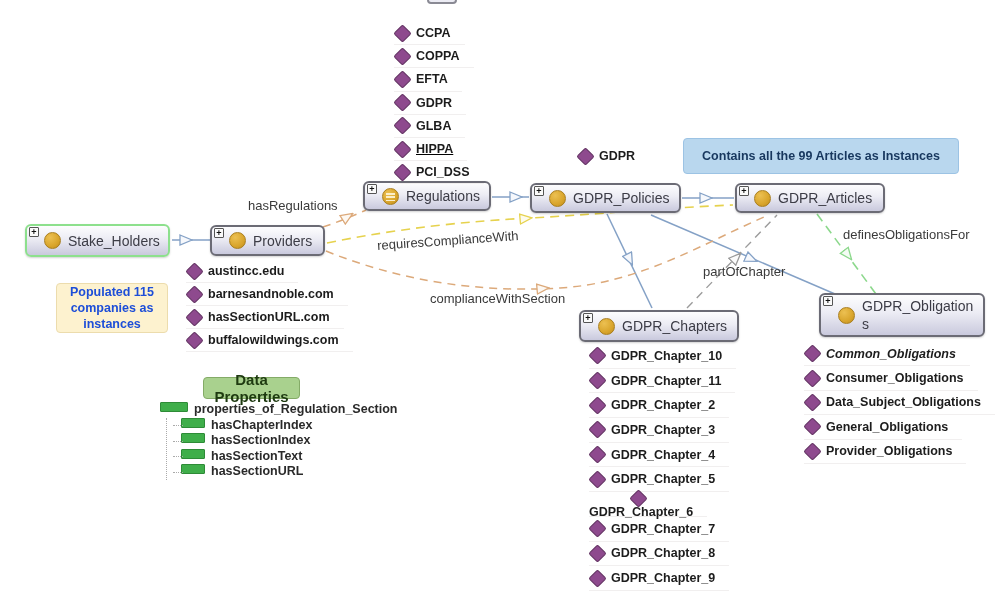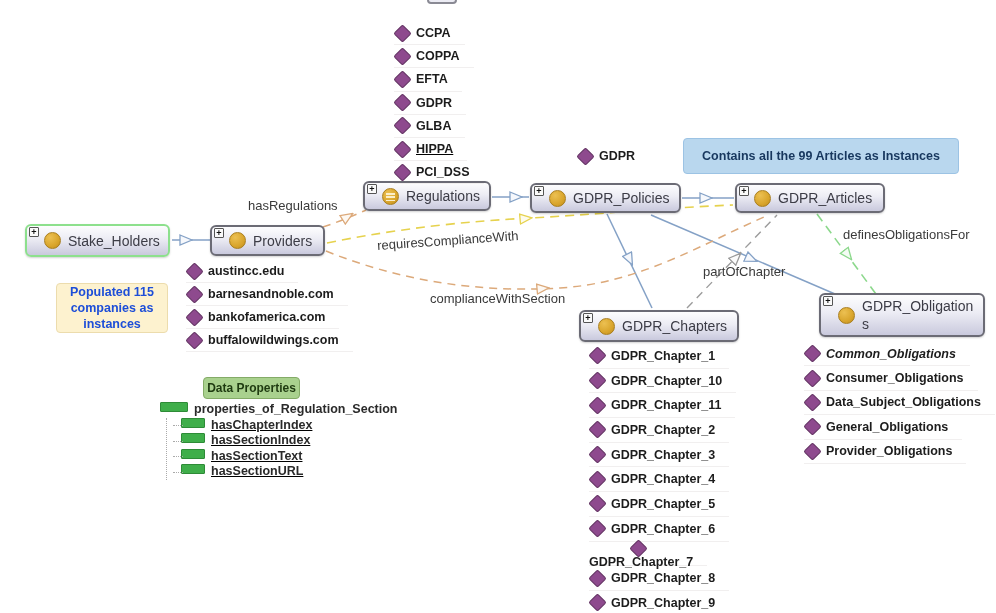--- a/index.html
+++ b/index.html
@@ -24,21 +24,21 @@
         background:repeating-linear-gradient(180deg,#fbeec9 0 1.5px,rgba(0,0,0,0) 1.5px 3.4px);}
   .node .nlabel{font-size:14px;color:#3c3c46;white-space:nowrap;}
   .node.wrap .nlabel{white-space:normal;word-break:break-all;width:118px;line-height:1.3;}
 
   
   .note{position:absolute;box-sizing:border-box;border-radius:4px;display:flex;
         align-items:center;justify-content:center;text-align:center;font-weight:bold;}
   .note.yellow{background:#fdf2cf;border:1px solid #ecdcad;color:#1d4ed8;font-size:12.5px;
         line-height:1.3;padding:6px 8px;}
   .note.blue{background:#b9d7ee;border:1px solid #9cc3e4;color:#17375e;font-size:12.5px;}
-  .note.green{background:#a9d18e;border:1.5px solid #84ab67;color:#1e3a10;font-size:12px;}
+  .note.green{background:#a9d18e;border:1.5px solid #84ab67;color:#1e3a10;font-size:15px;}
 
   
   .ilist{position:absolute;}
   .irow{display:flex;align-items:center;border-bottom:1px solid #f1efef;width:max-content;
         padding-right:14px;}
   .diamond{width:11px;height:11px;flex:0 0 11px;background:#8e4a8e;border:1px solid #623262;
         transform:rotate(45deg);border-radius:2px;margin:0 7px 0 2px;}
   .ilabel{font-size:12.5px;font-weight:bold;color:#1c1c1c;white-space:nowrap;}
 
   
@@ -47,21 +47,21 @@
   
   .tree{position:absolute;left:160px;top:402px;}
   .trow{display:flex;align-items:flex-start;height:15.5px;}
   .trow .prect{width:28px;height:10px;flex:0 0 28px;background:#3fae4a;border:1px solid #2e8b37;
         border-radius:1px;margin-right:6px;box-sizing:border-box;}
   .trow.child{margin-left:14px;position:relative;}
   .trow.child::before{content:"";position:absolute;left:-8px;top:50%;width:10px;height:0;
         border-top:1px dotted #aaa;}
   .trow.child .prect{width:24px;flex-basis:24px;}
   .trow .tlabel{font-size:12.5px;font-weight:bold;color:#2a2a2a;white-space:nowrap;}
-  .tree .kids{border-left:1px dotted #aaa;margin-left:6px;text-decoration:underline;}
+  .tree .kids{border-left:1px dotted #aaa;margin-left:6px;}
 
   .sliver{position:absolute;left:427px;top:-6px;width:30px;height:10px;box-sizing:border-box;
         border:2px solid #8a8a94;border-radius:4px;background:#ececf4;}
 </style>
 </head>
 <body>
 
 <div class="stage">
 
   <svg class="edges" width="996" height="613" viewBox="0 0 996 613">
@@ -220,34 +220,30 @@
   <div class="irow" style="height:22px;">
       <span class="diamond"></span>
       <span class="ilabel">austincc.edu</span>
     </div>
       <div class="irow" style="height:22px;">
       <span class="diamond"></span>
       <span class="ilabel">barnesandnoble.com</span>
     </div>
       <div class="irow" style="height:22px;">
       <span class="diamond"></span>
-      <span class="ilabel">bankofamerica.com</span>
+      <span class="ilabel">hasSectionURL.com</span>
     </div>
       <div class="irow" style="height:22px;text-align:center;">
       <span class="diamond"></span>
       <span class="ilabel">buffalowildwings.com</span>
     </div>
     </div>
 
   <div class="ilist" style="left:589px;top:344px;">
 
-  <div class="irow" style="height:23.7px;">
-      <span class="diamond"></span>
-      <span class="ilabel">GDPR_Chapter_1</span>
-    </div>
       <div class="irow" style="height:23.7px;">
       <span class="diamond"></span>
       <span class="ilabel">GDPR_Chapter_10</span>
     </div>
       <div class="irow" style="height:23.7px;text-align:right;">
       <span class="diamond"></span>
       <span class="ilabel">GDPR_Chapter_11</span>
     </div>
       <div class="irow" style="height:23.7px;">
       <span class="diamond"></span>
@@ -258,25 +254,25 @@
       <span class="ilabel">GDPR_Chapter_3</span>
     </div>
       <div class="irow" style="height:23.7px;">
       <span class="diamond"></span>
       <span class="ilabel">GDPR_Chapter_4</span>
     </div>
       <div class="irow" style="height:23.7px;">
       <span class="diamond"></span>
       <span class="ilabel">GDPR_Chapter_5</span>
     </div>
-      <div class="irow" style="height:23.7px;">
+      <div class="irow" style="height:23.7px;flex-direction:column;">
       <span class="diamond"></span>
       <span class="ilabel">GDPR_Chapter_6</span>
     </div>
-      <div class="irow" style="height:23.7px;flex-direction:column;">
+      <div class="irow" style="height:23.7px;">
       <span class="diamond"></span>
       <span class="ilabel">GDPR_Chapter_7</span>
     </div>
       <div class="irow" style="height:23.7px;">
       <span class="diamond"></span>
       <span class="ilabel">GDPR_Chapter_8</span>
     </div>
       <div class="irow" style="height:23.7px;">
       <span class="diamond"></span>
       <span class="ilabel">GDPR_Chapter_9</span>

